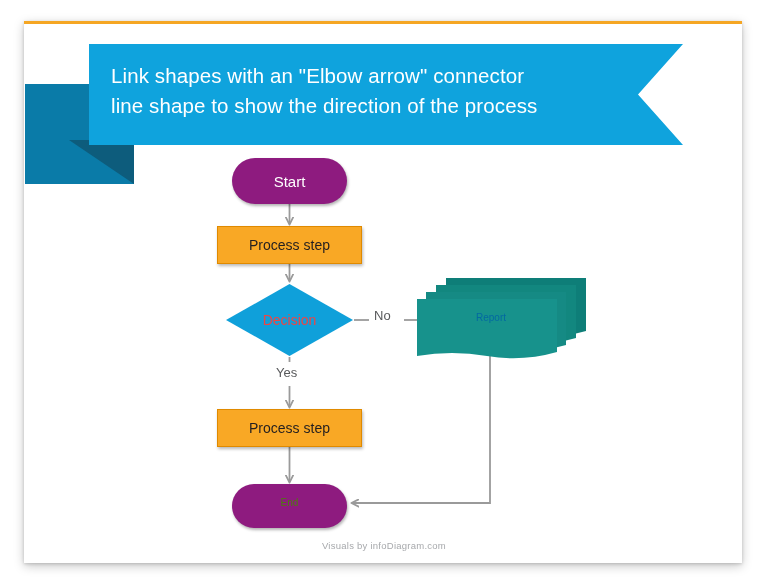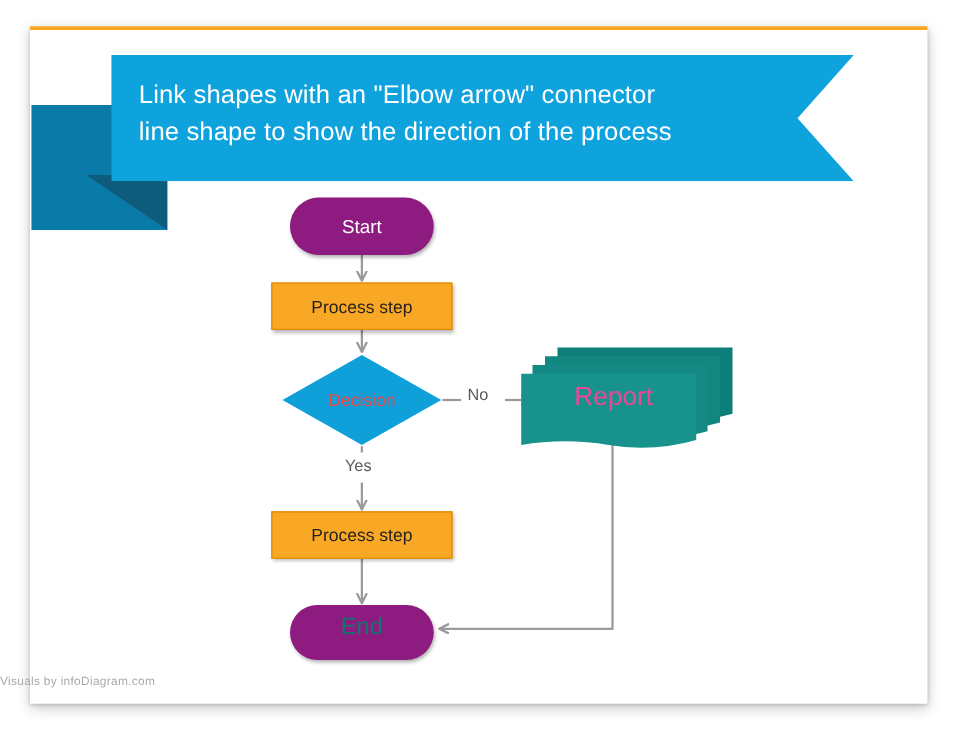--- a/index.html
+++ b/index.html
@@ -129,21 +129,21 @@
   }
 
   
   #report-shape {
     position: absolute;
     left: 404px; top: 275px;
     width: 172px; height: 85px;
   }
   #report-label {
     left: 404px; top: 275px; width: 150px; height: 85px;
-    color: #ec4899; font-size: 21px;
+    color: #0369a1; font-size: 10px;
   }
 
   
   #proc2-shape {
     position: absolute;
     left: 205px; top: 409px;
     width: 145px; height: 38px;
     background: #F9A825;
     border: 1.5px solid #E08A00;
     box-sizing: border-box;
@@ -158,40 +158,41 @@
   #end-shape {
     position: absolute;
     left: 220px; top: 484px;
     width: 115px; height: 44px;
     background: #8E1B7F;
     border-radius: 22px;
     box-shadow: 1px 2px 3px rgba(0,0,0,0.30);
   }
   #end-label {
     left: 220px; top: 484px; width: 115px; height: 36px;
-    color: #0f766e; font-size: 19px;
+    color: #4d7c0f; font-size: 10px;
   }
 
   
   .edge-label {
     position: absolute;
     color: #58595B;
     font-size: 13px;
     font-family: "Liberation Sans", sans-serif;
     text-align: center;
   }
   #label-no  { left: 362px; top: 308px; }
   #label-yes { left: 264px; top: 365px; }
 
   
   #footer {
     position: absolute;
     left: 0;
     top: 540px;
     width: 768px;
+    text-align: center;
     color: #A7A9AC;
     font-size: 9.5px;
     letter-spacing: 0.25px;
     font-family: "Liberation Sans", sans-serif;
   }
 </style>
 </head>
 <body>
 
 <div id="canvas">

